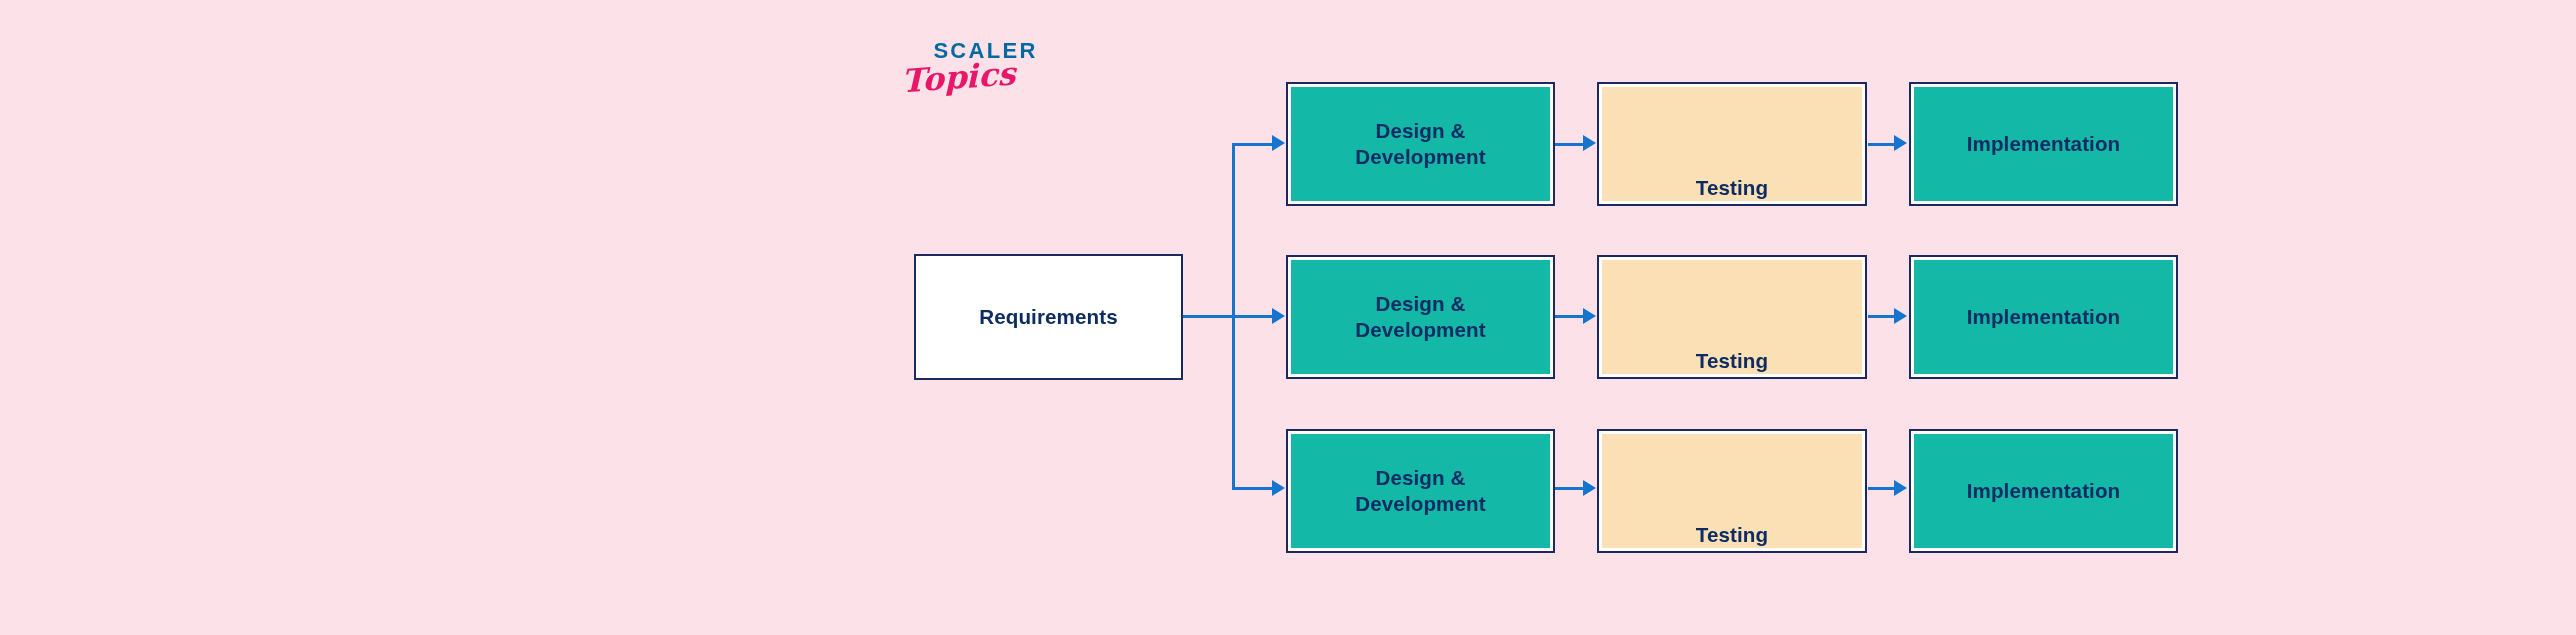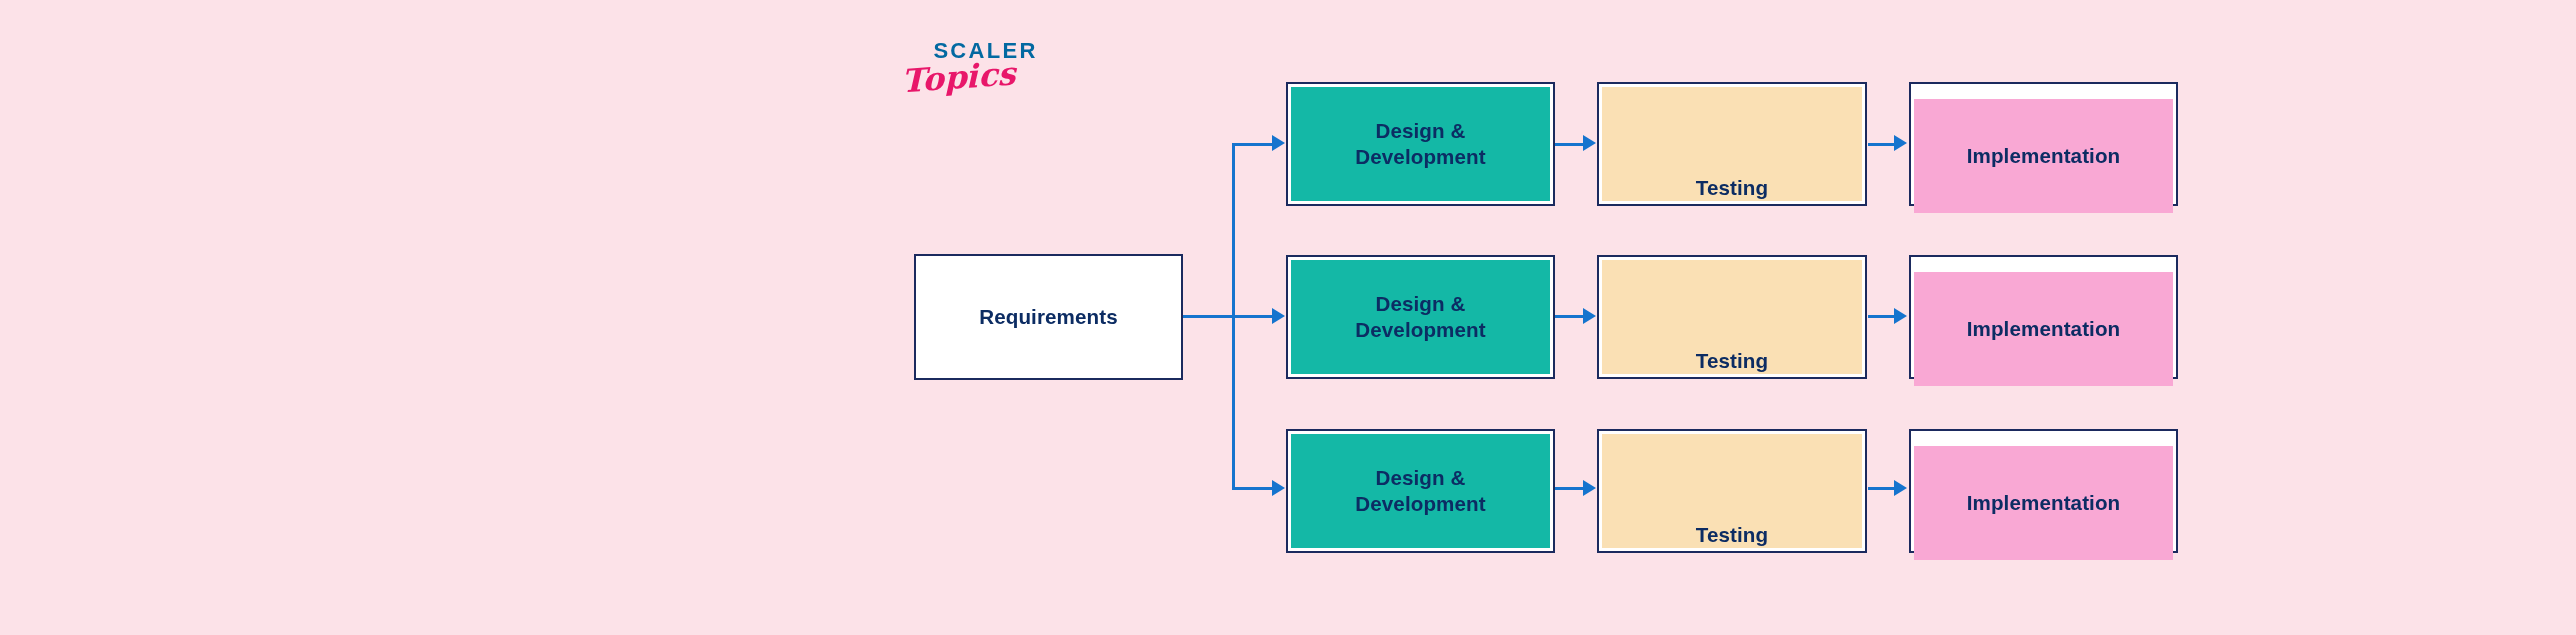--- a/index.html
+++ b/index.html
@@ -82,21 +82,21 @@
   
   .node.requirements {
     padding: 0;
   }
   .node.requirements .node-inner {
     background: #ffffff;
   }
 
   .node.design .node-inner   { background: #14b8a6; }
   .node.testing .node-inner  { background: #fae0b4; align-items: flex-end; }
-  .node.implement .node-inner{ background: #f9a8d4; margin-top: 12px; }
+  .node.implement .node-inner{ background: #14b8a6; }
 
   
   .conn {
     position: absolute;
     background: #1574ce;
   }
   .conn-h { height: 3.1px; }
   .conn-v { width: 3.1px; }
 
   .arrowhead {

